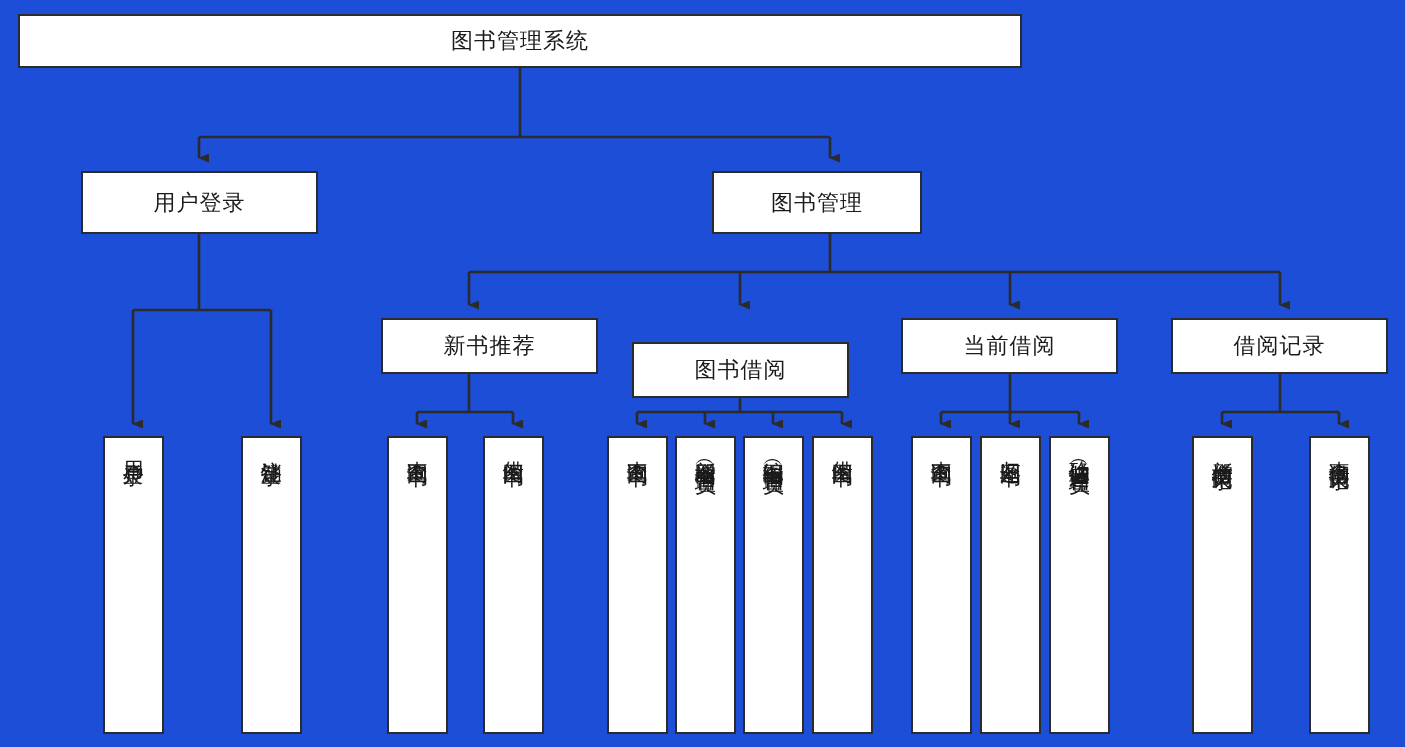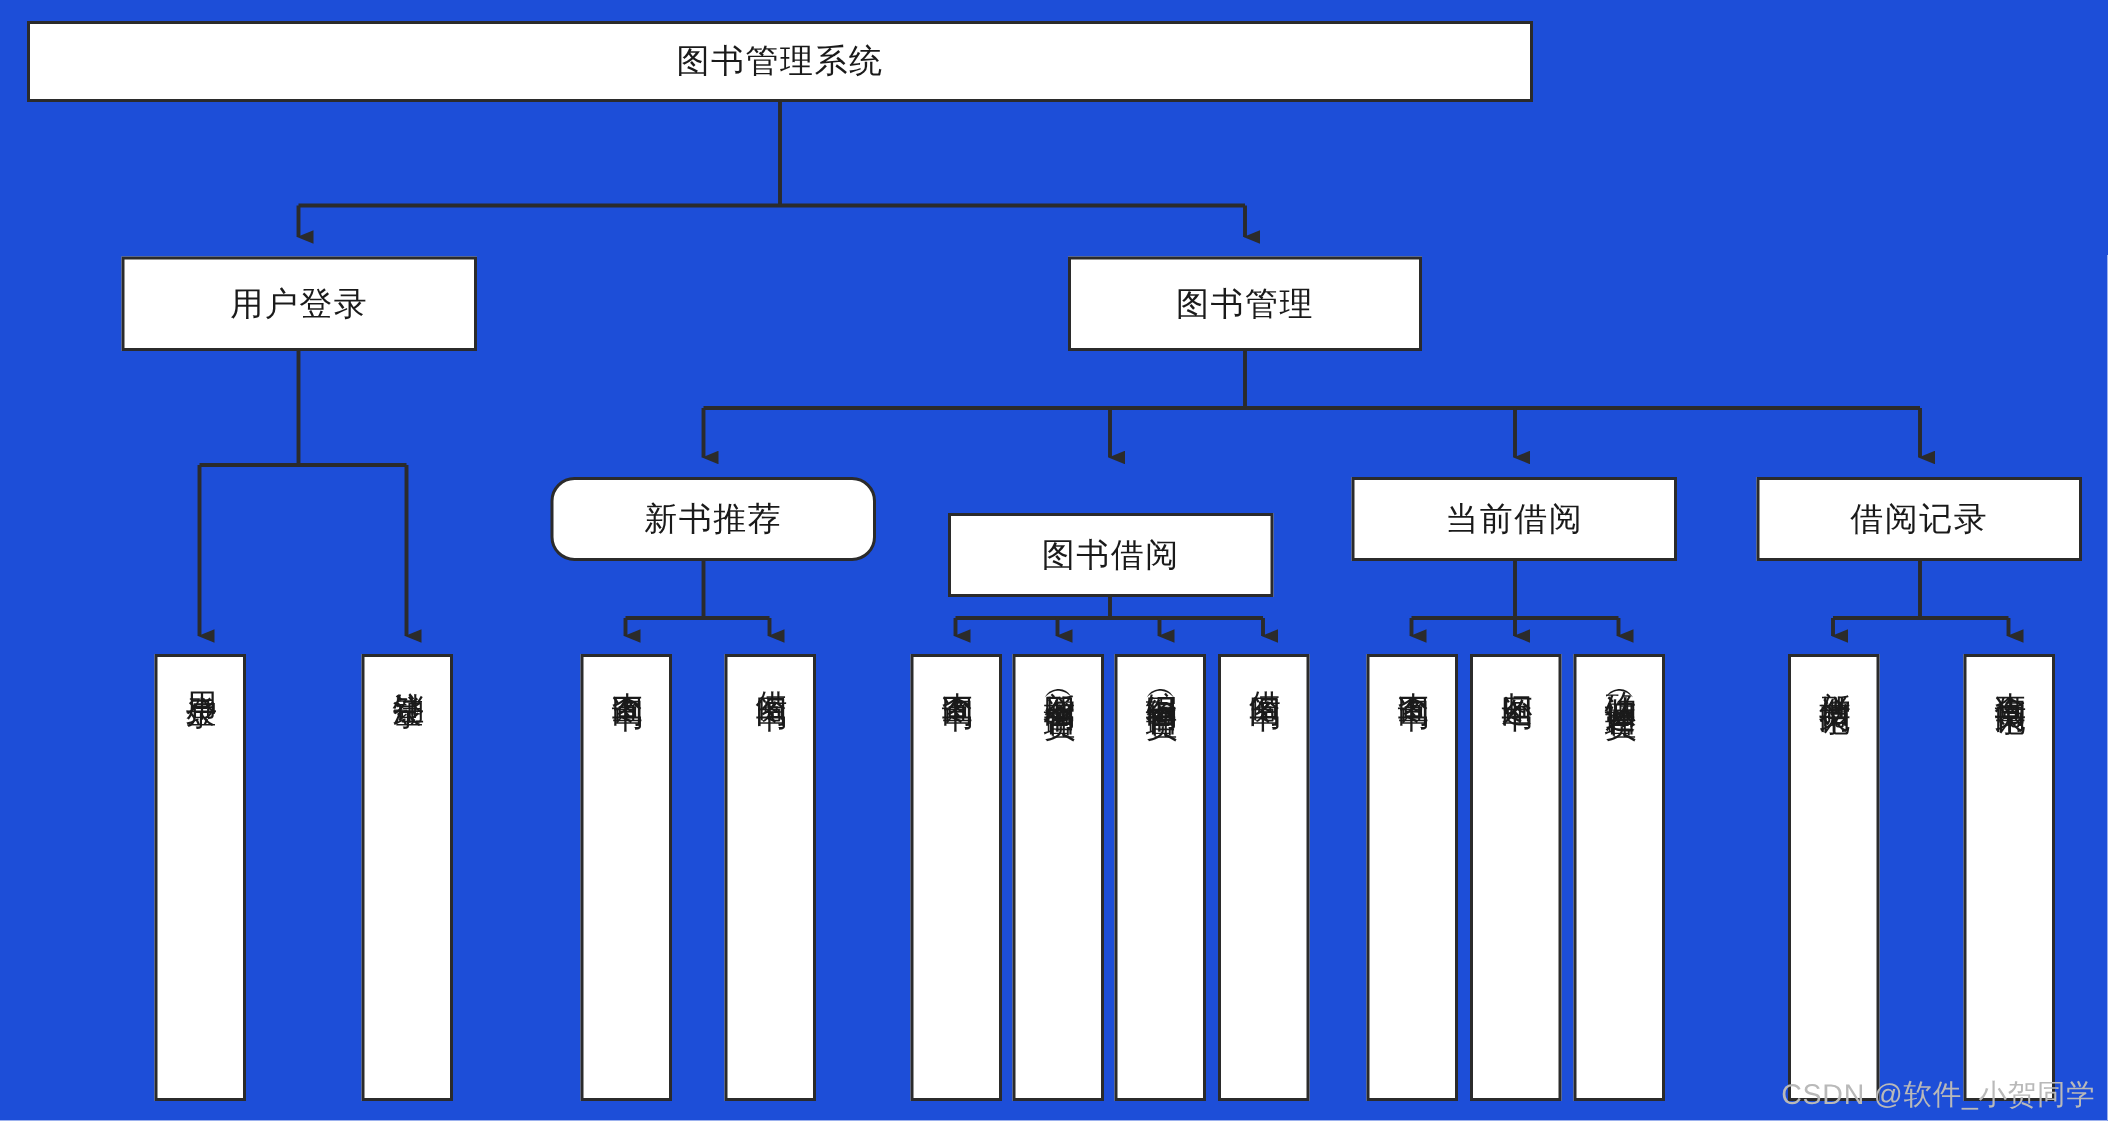--- a/index.html
+++ b/index.html
@@ -119,25 +119,25 @@
     </g>
   </svg>
 
   <div class="node h" style="left:18px; top:14px; width:1004px; height:54px;">
     <span>图书管理系统</span>
   </div>
 
   <div class="node h" style="left:81px; top:171px; width:237px; height:63px;">
     <span>用户登录</span>
   </div>
-  <div class="node h" style="left:712px; top:171px; width:236px; height:63px;">
+  <div class="node h" style="left:712px; top:171px; width:210px; height:63px;">
     <span>图书管理</span>
   </div>
 
-  <div class="node h" style="left:367px; top:318px; width:217px; height:56px;border-radius:16px;">
+  <div class="node h" style="left:381px; top:318px; width:217px; height:56px;">
     <span>新书推荐</span>
   </div>
   <div class="node h" style="left:632px; top:318px; width:217px; height:56px;margin-top:24px;">
     <span>图书借阅</span>
   </div>
   <div class="node h" style="left:901px; top:318px; width:217px; height:56px;">
     <span>当前借阅</span>
   </div>
   <div class="node h" style="left:1171px; top:318px; width:217px; height:56px;">
     <span>借阅记录</span>
@@ -180,15 +180,14 @@
     <span class="vtext">确认归还（管理员）</span>
   </div>
 
   <div class="node v" style="left:1192px; top:436px; width:61px; height:298px;">
     <span class="vtext">新增借阅记录</span>
   </div>
   <div class="node v" style="left:1309px; top:436px; width:61px; height:298px;">
     <span class="vtext">查询借阅记录</span>
   </div>
 
-  <div class="watermark">CSDN @软件_小贺同学</div>
 
 </div>
 
 </body></html>

